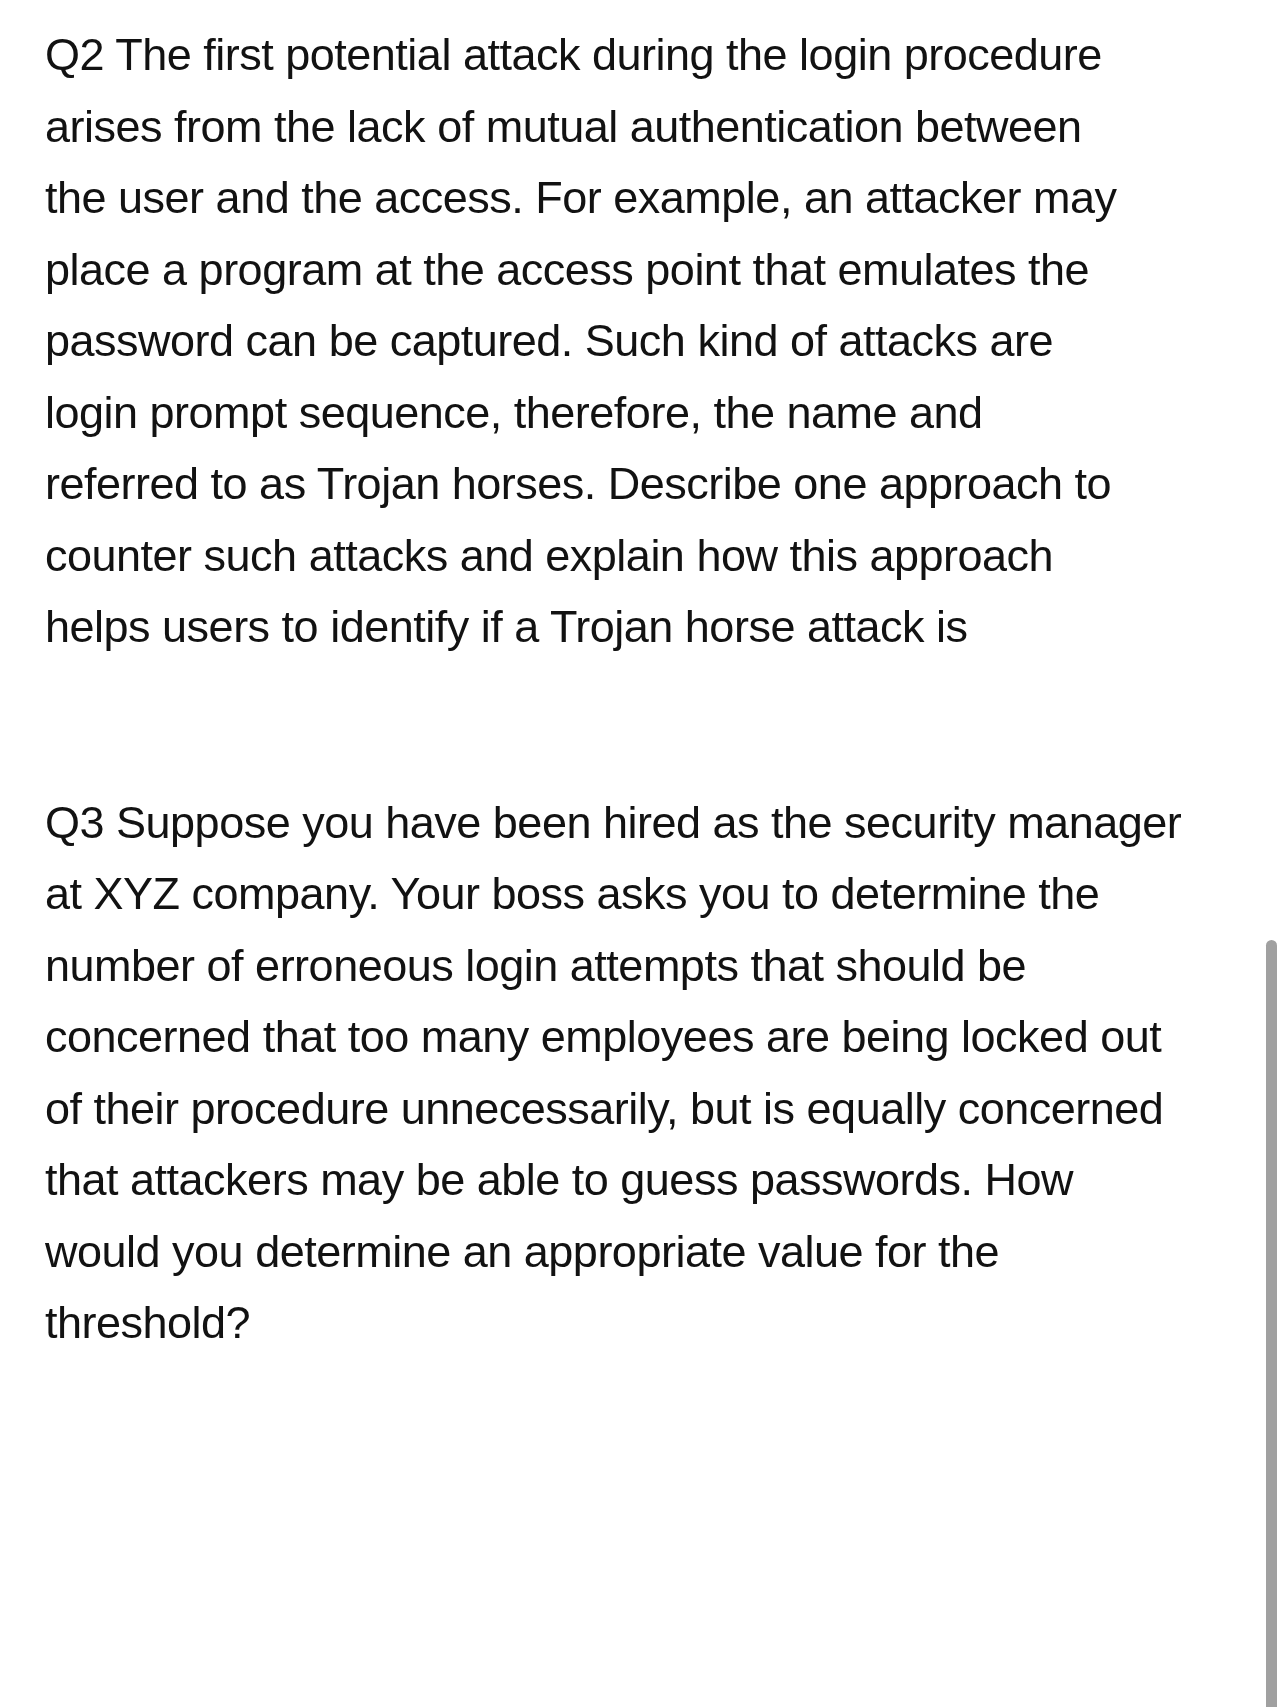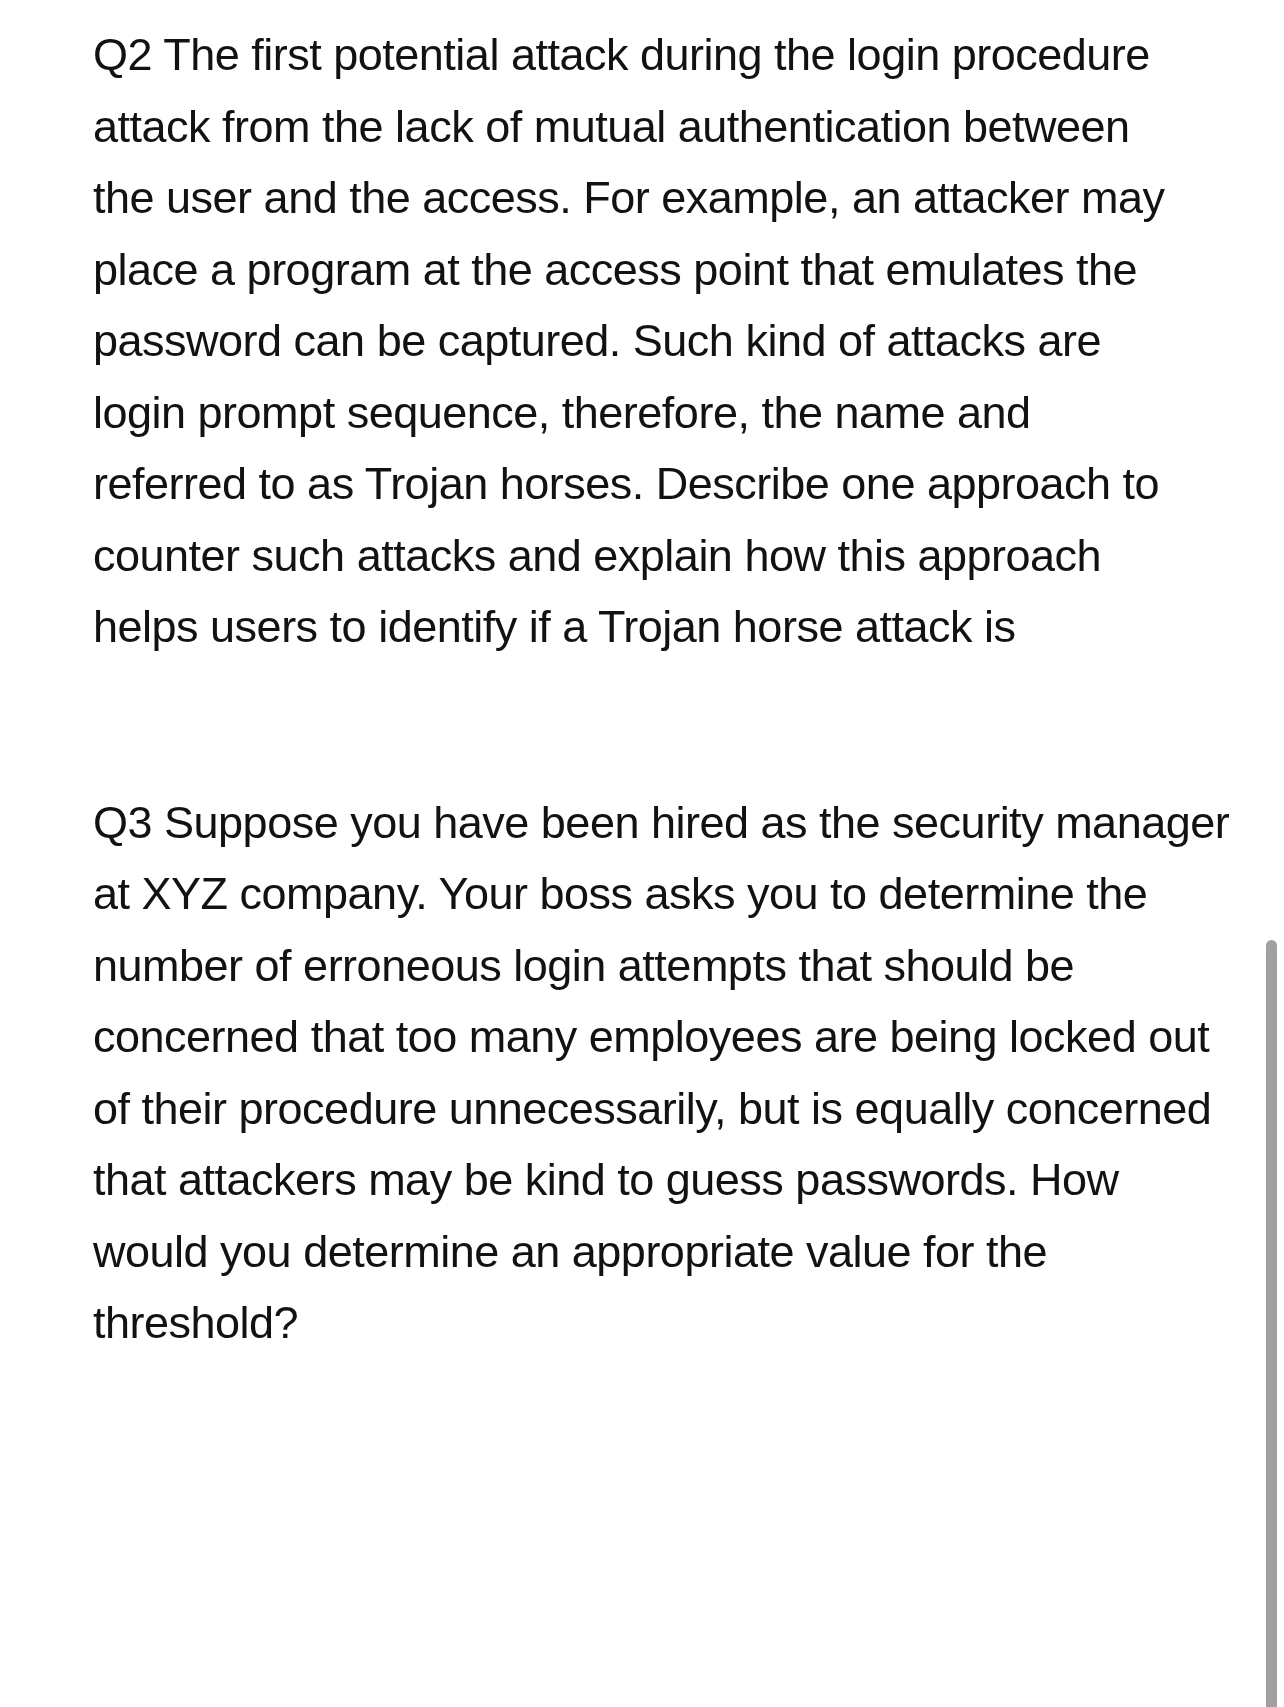--- a/index.html
+++ b/index.html
@@ -17,21 +17,20 @@
   .doc {
     position: absolute;
     top: 0;
     left: 0;
     width: 1284px;
     height: 1707px;
   }
   .paragraph {
     padding-left: 45px;
     padding-right: 60px;
-    margin-left: 48px;
   }
   .paragraph.q2 {
     padding-top: 19px;
   }
   .paragraph.q3 {
     margin-top: 124px;
   }
   .text-line {
     font-size: 45px;
     line-height: 71.5px;
@@ -49,36 +48,36 @@
     border-radius: 6px;
   }
 </style>
 </head>
 <body>
 
 <div class="doc">
 
   <div class="paragraph q2">
     <div class="text-line">Q2 The first potential attack during the login procedure</div>
-    <div class="text-line">attack from the lack of mutual authentication between</div>
+    <div class="text-line">arises from the lack of mutual authentication between</div>
     <div class="text-line">the user and the access. For example, an attacker may</div>
     <div class="text-line">place a program at the access point that emulates the</div>
     <div class="text-line">password can be captured. Such kind of attacks are</div>
     <div class="text-line">login prompt sequence, therefore, the name and</div>
     <div class="text-line">referred to as Trojan horses. Describe one approach to</div>
     <div class="text-line">counter such attacks and explain how this approach</div>
     <div class="text-line">helps users to identify if a Trojan horse attack is</div>
   </div>
 
   <div class="paragraph q3">
     <div class="text-line">Q3 Suppose you have been hired as the security manager</div>
     <div class="text-line">at XYZ company. Your boss asks you to determine the</div>
     <div class="text-line">number of erroneous login attempts that should be</div>
     <div class="text-line">concerned that too many employees are being locked out</div>
     <div class="text-line">of their procedure unnecessarily, but is equally concerned</div>
-    <div class="text-line">that attackers may be kind to guess passwords. How</div>
+    <div class="text-line">that attackers may be able to guess passwords. How</div>
     <div class="text-line">would you determine an appropriate value for the</div>
     <div class="text-line">threshold?</div>
   </div>
 
   <div class="scrollbar-thumb"></div>
 
 </div>
 
 </body></html>

